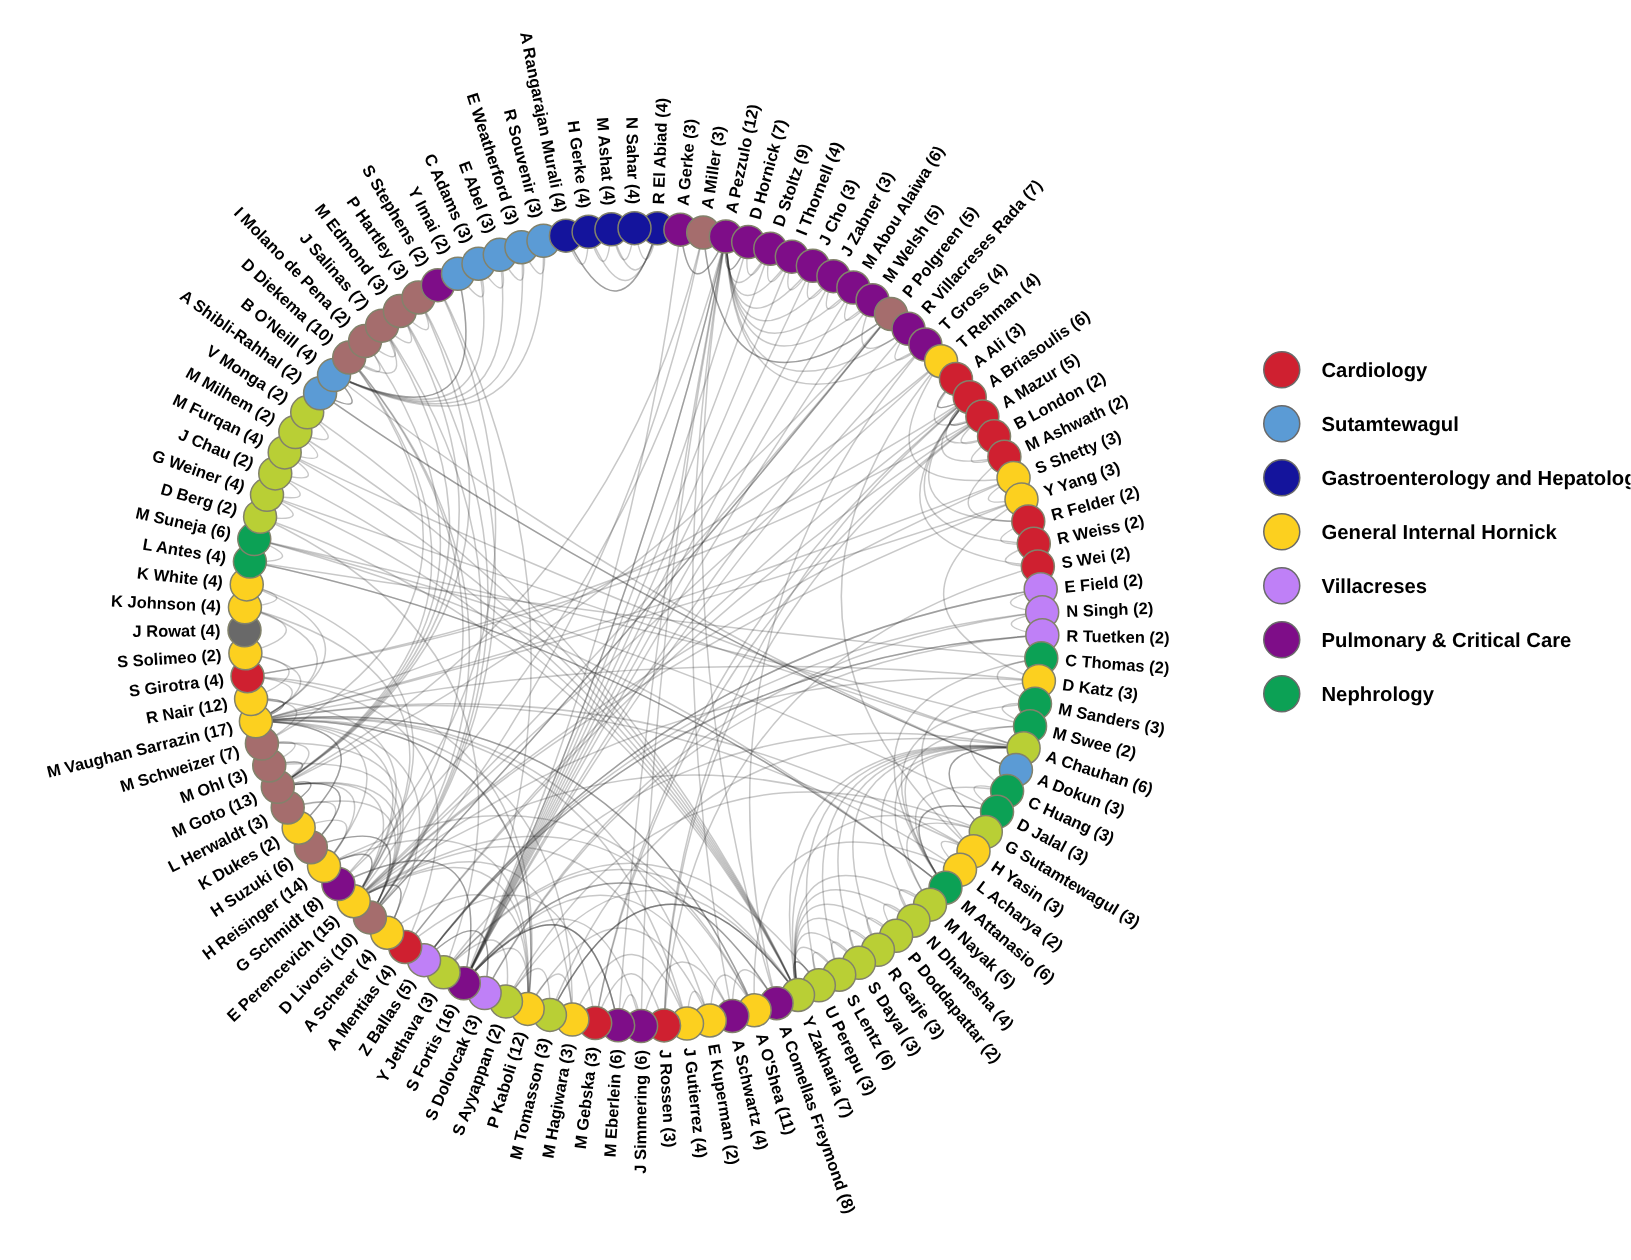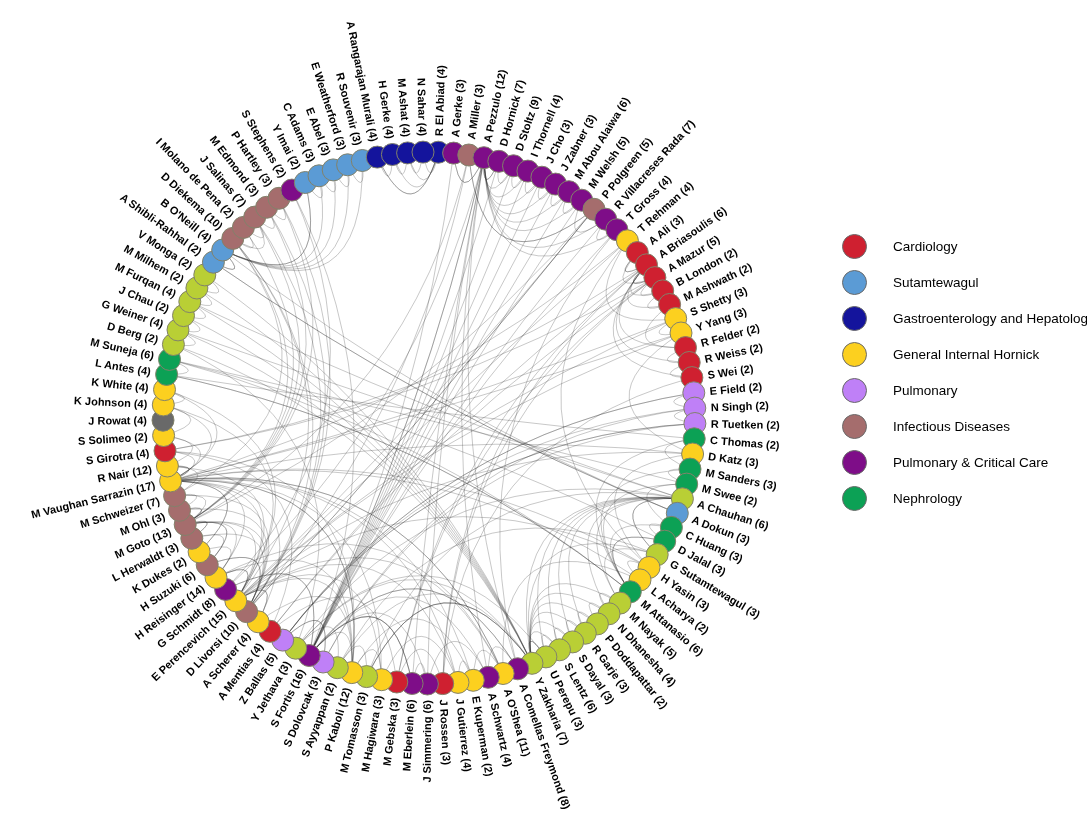--- a/index.html
+++ b/index.html
@@ -5,21 +5,21 @@
   html,body{margin:0;padding:0;background:#ffffff;}
   body{width:1087px;height:840px;position:relative;font-family:"Liberation Sans",sans-serif;overflow:hidden;}
   #stage{position:absolute;left:0;top:0;width:1087px;height:840px;}
   svg{position:absolute;left:0;top:0;}
   .node-label{font-size:11px;font-weight:bold;fill:#000;}
   .chord{fill:none;stroke:#2b2b2b;stroke-width:1;stroke-opacity:0.26;}
   .node-circle{stroke:#82826b;stroke-width:1;}
   #legend{position:absolute;left:842px;top:228px;width:245px;}
   .legend-row{display:flex;align-items:center;height:36px;}
   .legend-swatch{width:23px;height:23px;border-radius:50%;border:1px solid #6a6a6a;flex:0 0 auto;}
-  .legend-label{margin-left:26px;font-size:13.5px;font-weight:normal;color:#000;white-space:nowrap;}
+  .legend-label{margin-left:14px;font-size:13.5px;font-weight:bold;color:#000;white-space:nowrap;}
 </style>
 </head>
 <body>
 
 <div id="stage">
   <svg id="network" width="1087" height="840" viewBox="0 0 1087 840">
     <g id="chords-layer">
         <path d="M 637.3 252.6 Q 608.8 283.4 646.5 264.8" class="chord"></path>
         <path d="M 646.5 264.8 Q 616.3 294.0 654.9 277.6" class="chord"></path>
         <path d="M 654.9 277.6 Q 623.1 305.0 662.7 290.9" class="chord"></path>
@@ -539,25 +539,21 @@
       <div class="legend-row">
         <span class="legend-swatch" style="background: rgb(20, 20, 156);"></span>
         <span class="legend-label">Gastroenterology and Hepatology</span>
       </div>
       <div class="legend-row">
         <span class="legend-swatch" style="background: rgb(252, 208, 31);"></span>
         <span class="legend-label">General Internal Hornick</span>
       </div>
       <div class="legend-row">
         <span class="legend-swatch" style="background: rgb(191, 128, 247);"></span>
-        <span class="legend-label">Pulmonary</span>
-      </div>
-      <div class="legend-row">
-        <span class="legend-swatch" style="background: rgb(165, 109, 109);"></span>
-        <span class="legend-label">Infectious Diseases</span>
+        <span class="legend-label">Villacreses</span>
       </div>
       <div class="legend-row">
         <span class="legend-swatch" style="background: rgb(126, 13, 136);"></span>
         <span class="legend-label">Pulmonary &amp; Critical Care</span>
       </div>
       <div class="legend-row">
         <span class="legend-swatch" style="background: rgb(12, 161, 85);"></span>
         <span class="legend-label">Nephrology</span>
       </div>
     </div>

